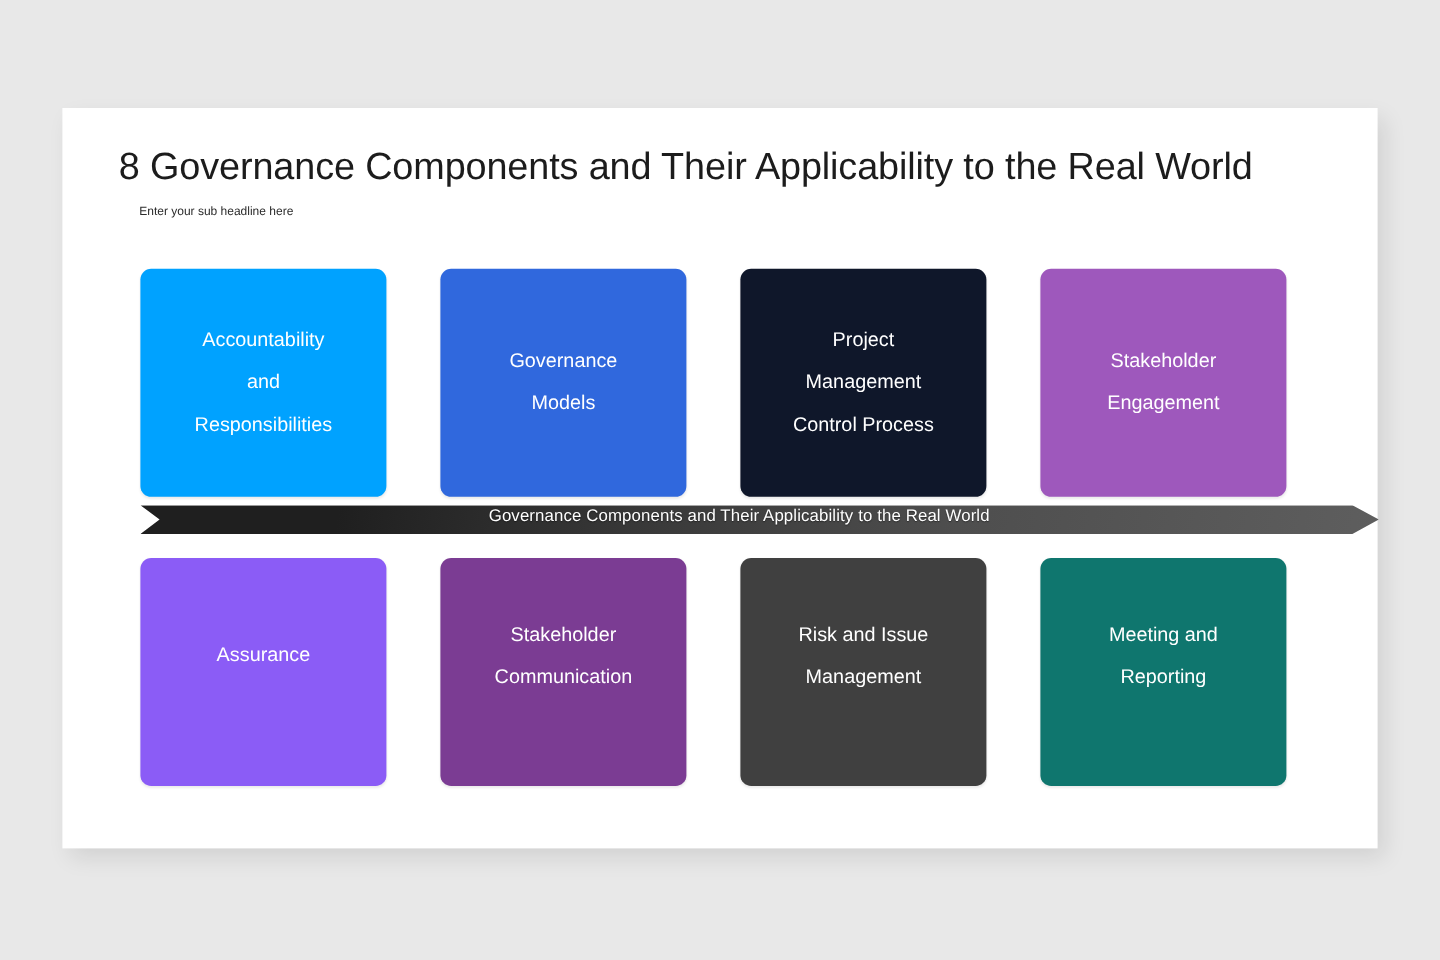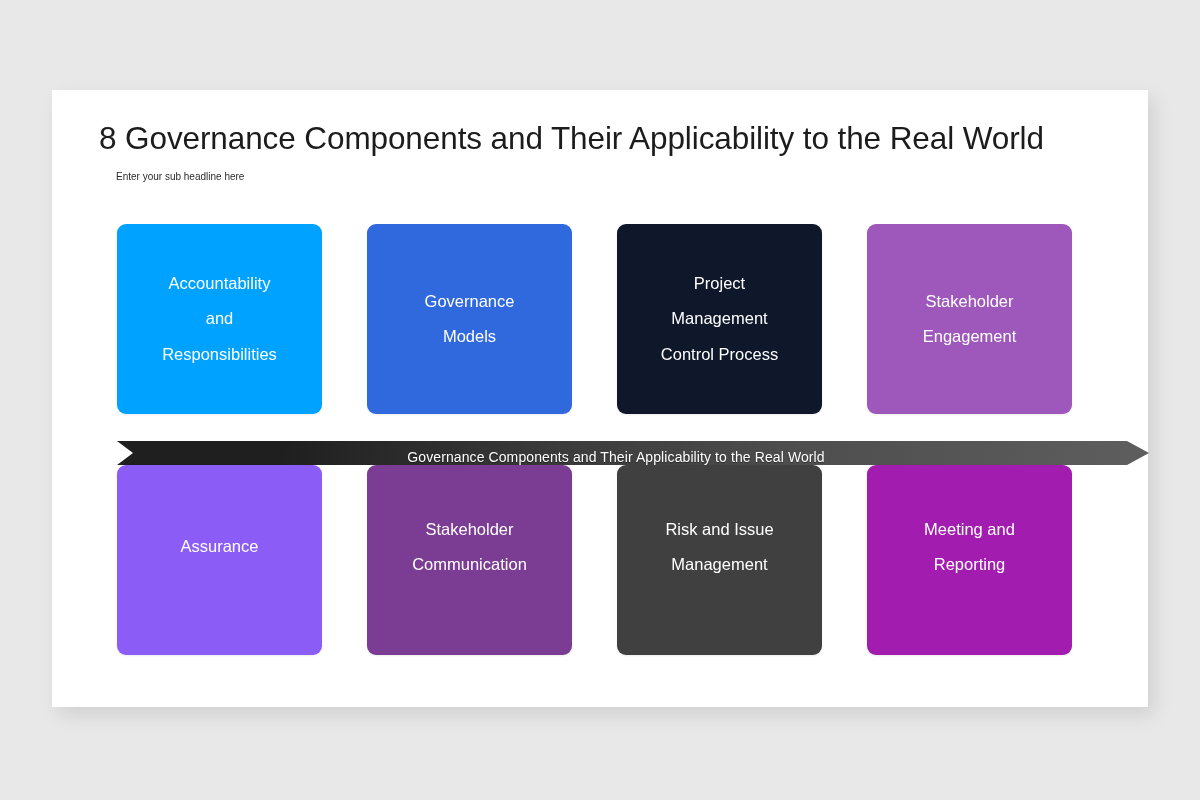--- a/index.html
+++ b/index.html
@@ -93,34 +93,34 @@
   
   .row-top .card { justify-content: center; }
   
   .row-bottom .card { justify-content: center; }
   .row-bottom .card .card-label { transform: translateY(-13px); }
 
   
   .banner {
     position: absolute;
     left: 65px;
-    top: 351px;
+    top: 331px;
     width: 1032px;
     height: 24px;
     background: linear-gradient(100deg,
         #1f1f1f 0%,
         #262626 16%,
         #3a3a3a 42%,
         #4e4e4e 66%,
         #5b5b5b 88%,
         #5e5e5e 100%);
     -webkit-clip-path: polygon(0 0, calc(100% - 22px) 0, 100% 50%, calc(100% - 22px) 100%, 0 100%, 16px 50%);
     clip-path: polygon(0 0, calc(100% - 22px) 0, 100% 50%, calc(100% - 22px) 100%, 0 100%, 16px 50%);
     display: flex;
-    align-items: flex-end;
+    align-items: flex-start;
     justify-content: center;
   }
 
   .banner-text {
     color: #ffffff;
     font-size: 14px;
     font-weight: 400;
     letter-spacing: 0.1px;
     white-space: nowrap;
     text-shadow: 0 1px 1px rgba(0,0,0,0.45);
@@ -177,21 +177,21 @@
       <div class="card" style="background: rgb(123, 60, 147);">
         <div class="card-label" style="color: rgb(255, 255, 255);">Stakeholder
 Communication</div>
       </div>
 
       <div class="card" style="background: #404040;">
         <div class="card-label" style="color: rgb(255, 255, 255);">Risk and Issue
 Management</div>
       </div>
 
-      <div class="card" style="background: #a21caf;">
+      <div class="card" style="background: #0f766e;">
         <div class="card-label" style="color: rgb(255, 255, 255);">Meeting and
 Reporting</div>
       </div>
 
     </div>
 
   </div>
 </div>
 
 </body></html>

